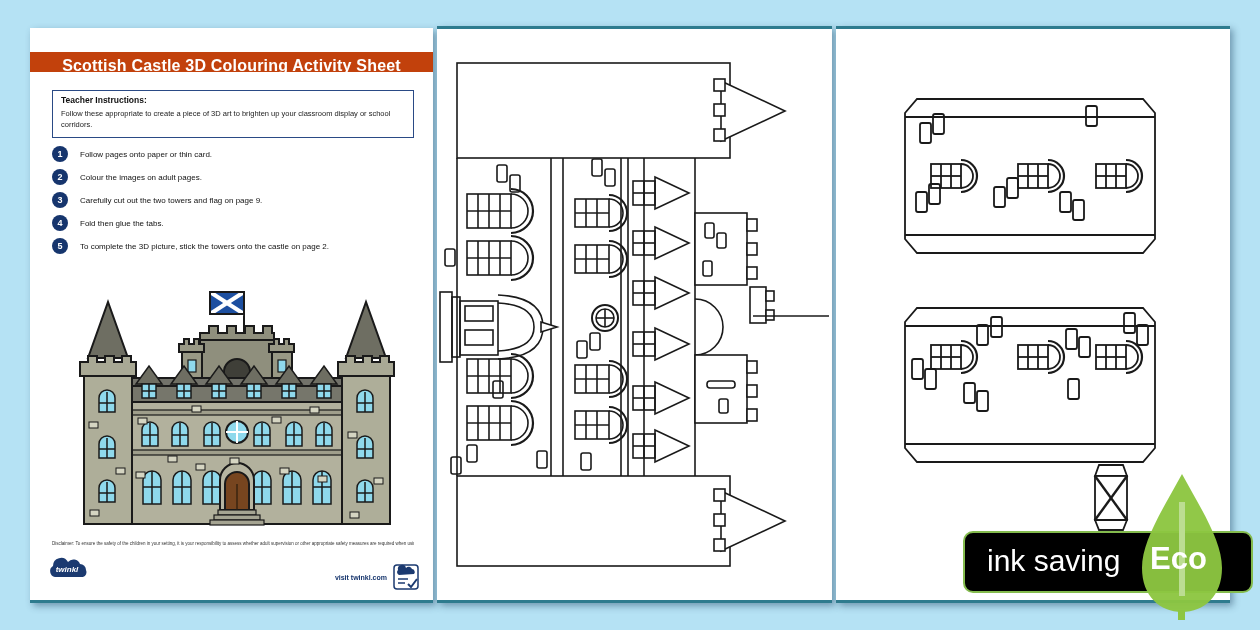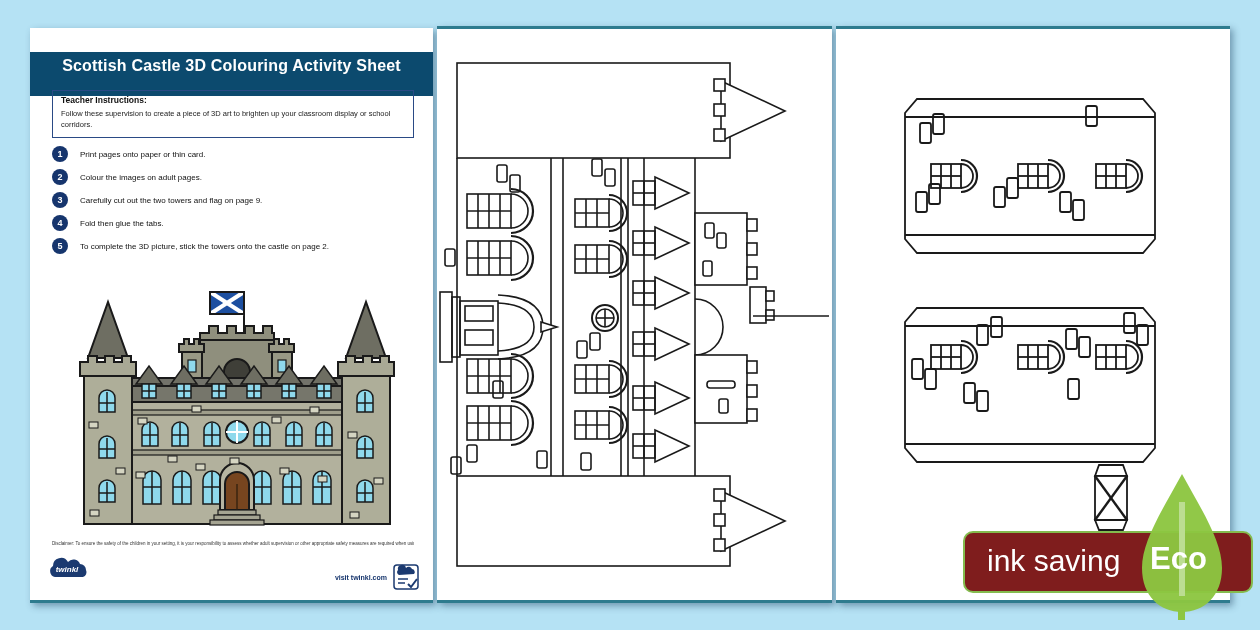--- a/index.html
+++ b/index.html
@@ -12,22 +12,22 @@
     position:absolute;background:#ffffff;
     box-shadow:3px 3px 7px rgba(25,60,90,.45);
     box-sizing:border-box;
   }
   .page1{left:30px;top:28px;width:403px;height:575px;border-bottom:3px solid #2e7b8e;}
   .page2{left:437px;top:26px;width:395px;height:577px;border-top:3px solid #2e7b8e;border-bottom:3px solid #2e7b8e;}
   .page3{left:836px;top:26px;width:394px;height:577px;border-top:3px solid #2e7b8e;border-bottom:3px solid #2e7b8e;}
 
   
   .title-banner{
-    position:absolute;left:0;top:24px;width:100%;height:44px;
-    background:#0c4a6e;color:#fff;font-weight:bold;font-size:16px;
+    position:absolute;left:0;top:24px;width:100%;height:20px;
+    background:#c2410c;color:#fff;font-weight:bold;font-size:16px;
     text-align:center;line-height:27px;letter-spacing:.2px;
   }
   .teacher-box{
     position:absolute;left:22px;top:62px;width:344px;
     border:1.5px solid #2a4a85;padding:4px 8px 7px 8px;
   }
   .teacher-box .tb-head{font-size:8.5px;font-weight:bold;color:#111;margin-bottom:4px;}
   .teacher-box .tb-body{font-size:7.5px;color:#222;line-height:1.4;}
   .steps{position:absolute;left:22px;top:118px;width:360px;}
   .step{display:flex;align-items:center;margin-bottom:7px;height:16px;}
@@ -41,21 +41,21 @@
     position:absolute;left:22px;top:513px;width:362px;
     font-size:4.5px;color:#333;white-space:nowrap;overflow:hidden;
   }
   .footer-logo{position:absolute;left:16px;top:527px;}
   .footer-right{position:absolute;right:14px;top:536px;display:flex;align-items:center;}
   .visit-text{font-size:7px;font-weight:bold;color:#16356d;margin-right:6px;}
 
   
   .eco-badge{
     position:absolute;left:963px;top:531px;width:290px;height:62px;
-    background:#7f1d1d;border:2px solid #84bb4e;border-radius:10px;
+    background:#000000;border:2px solid #84bb4e;border-radius:10px;
     box-sizing:border-box;z-index:10;
   }
   .eco-badge .ink-label{
     color:#fff;font-size:30px;line-height:56px;padding-left:22px;display:block;
   }
   .eco-leaf{position:absolute;left:1132px;top:468px;z-index:11;}
   .eco-text{
     position:absolute;left:1150px;top:541px;z-index:12;
     color:#fff;font-size:31px;font-weight:bold;
   }
@@ -63,27 +63,27 @@
   svg{display:block;}
 </style>
 </head>
 <body>
 
 <div class="page page1">
   <div class="title-banner">Scottish Castle 3D Colouring Activity Sheet</div>
 
   <div class="teacher-box">
     <div class="tb-head">Teacher Instructions:</div>
-    <div class="tb-body">Follow these supervision to create a piece of 3D art to brighten up your classroom display or school corridors.</div>
+    <div class="tb-body">Follow these appropriate to create a piece of 3D art to brighten up your classroom display or school corridors.</div>
   </div>
 
   <div class="steps">
     <div class="step">
       <span class="step-num">1</span>
-      <span class="step-text">Print pages onto paper or thin card.</span>
+      <span class="step-text">Follow pages onto paper or thin card.</span>
     </div>
     <div class="step">
       <span class="step-num">2</span>
       <span class="step-text">Colour the images on adult pages.</span>
     </div>
     <div class="step">
       <span class="step-num">3</span>
       <span class="step-text">Carefully cut out the two towers and flag on page 9.</span>
     </div>
     <div class="step">

